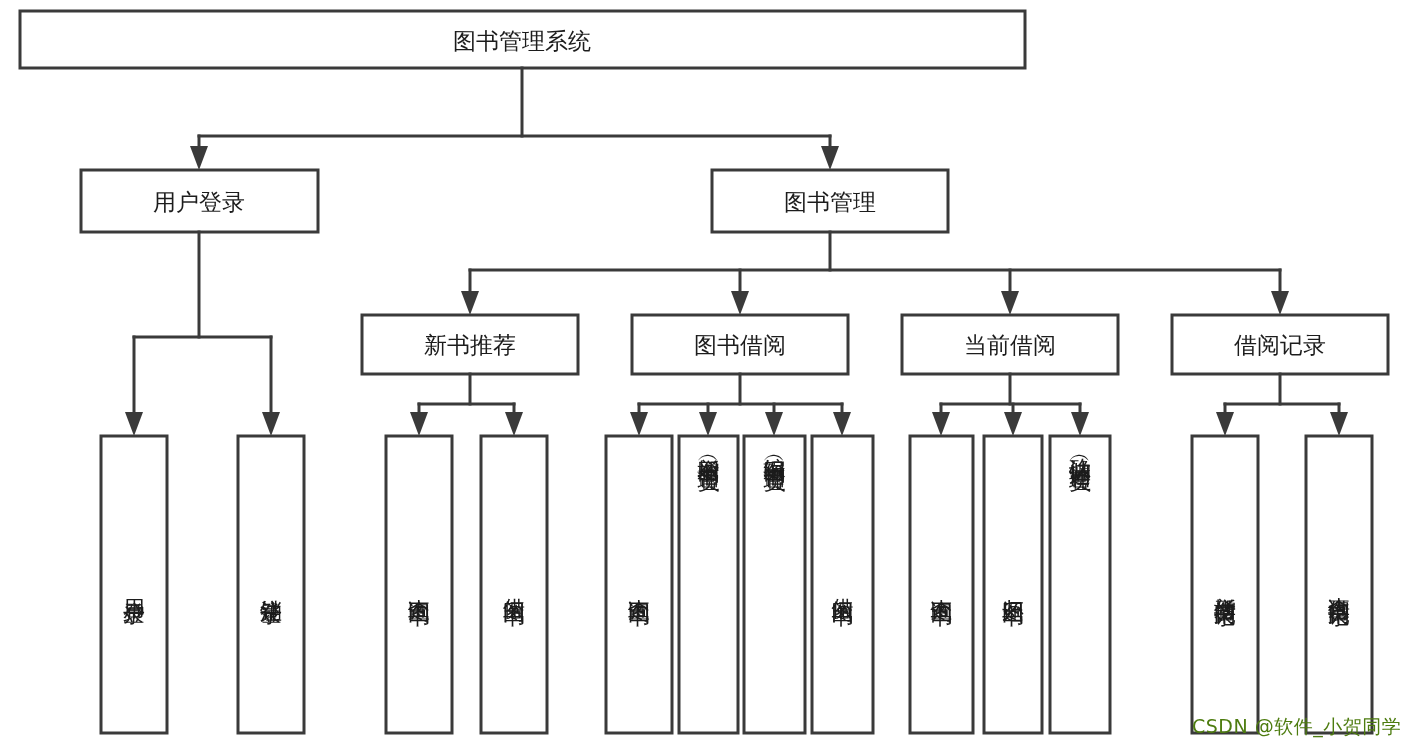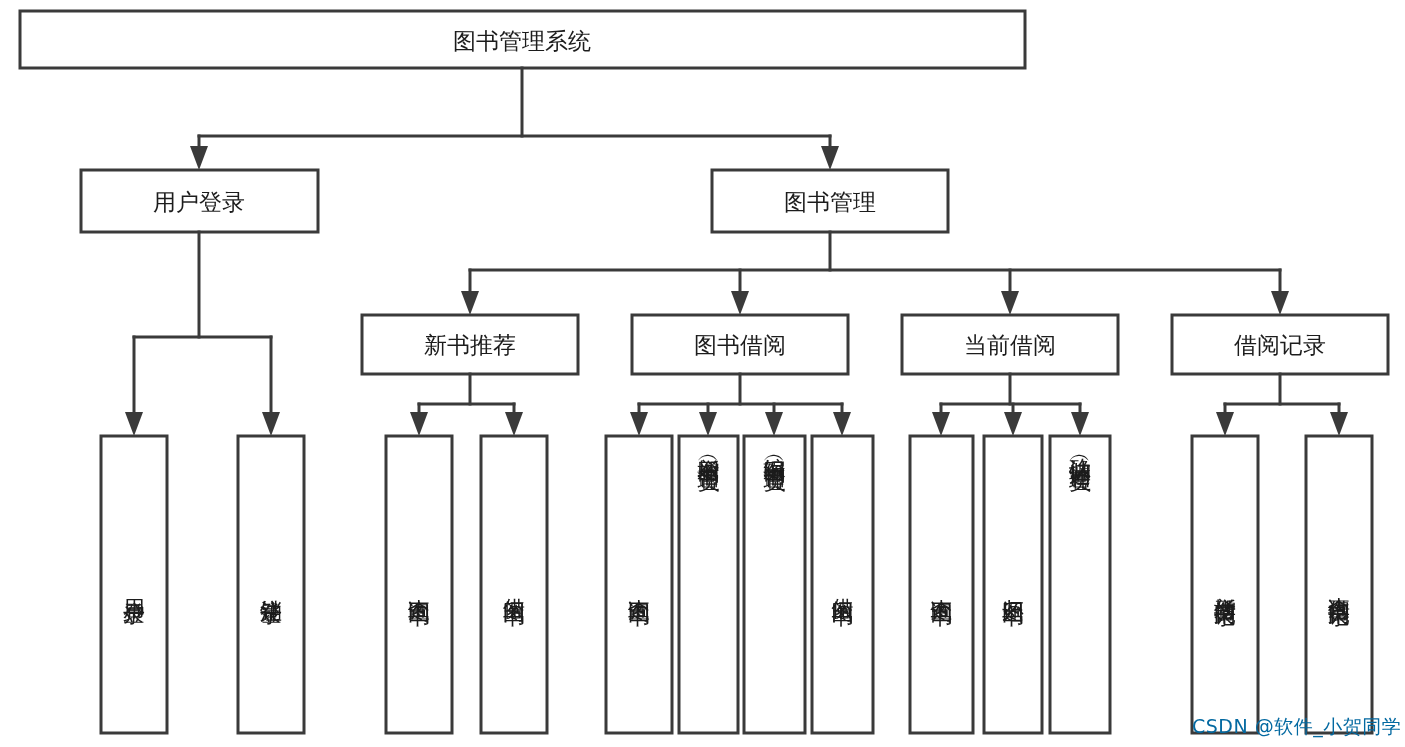--- a/index.html
+++ b/index.html
@@ -64,21 +64,21 @@
     align-items: center;
     justify-content: center;
     pointer-events: none;
   }
   .watermark {
     position: absolute;
     left: 1192px;
     top: 714px;
     font-family: "DejaVu Sans", "Liberation Sans", sans-serif;
     font-size: 19px;
-    color: #0369a1;
+    color: #4d7c0f;
     white-space: nowrap;
     letter-spacing: 0.5px;
   }
 </style>
 </head>
 <body>
 
 <div id="diagram-root">
 
   <svg id="flow" viewBox="0 0 1405 747" xmlns="http://www.w3.org/2000/svg">

